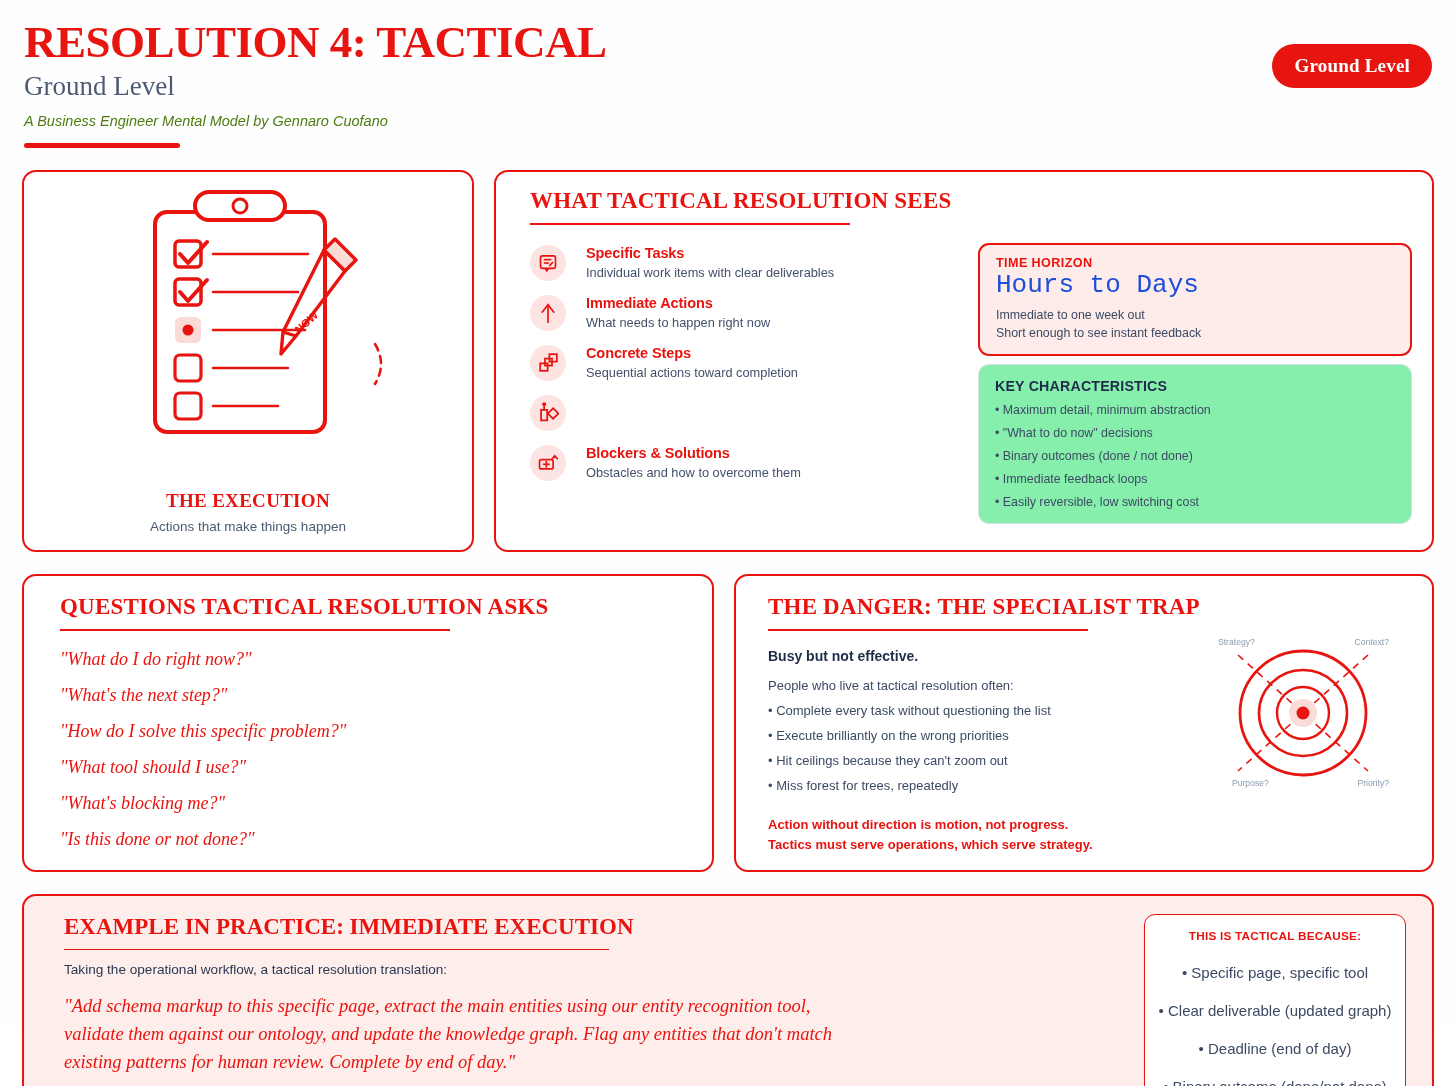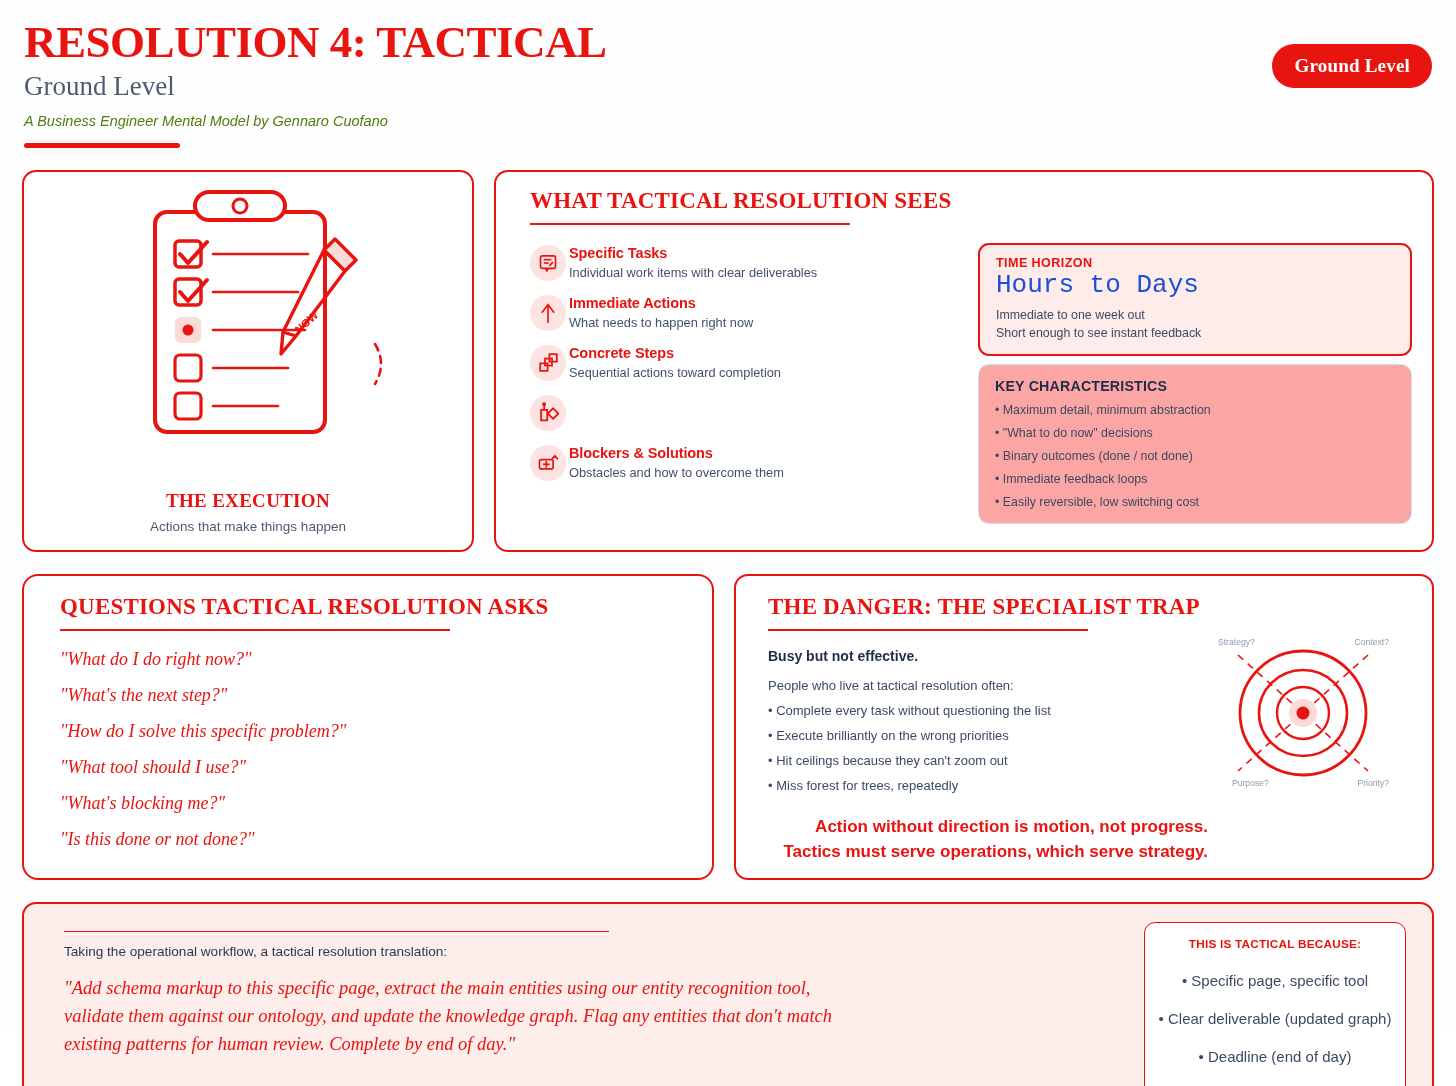--- a/index.html
+++ b/index.html
@@ -101,21 +101,21 @@
     letter-spacing: 0.2px;
   }
   .sec-rule { height: 1.6px; background: #e8140f; margin: 9px 0 0 0; }
   .rule-w320 { width: 320px; }
   .rule-w390 { width: 390px; }
   .rule-w320b { width: 320px; }
   .rule-w545 { width: 545px; }
 
   .sees-body { display: flex; gap: 18px; margin-top: 18px; }
   .sees-list { flex: 0 0 430px; }
-  .see-item { display: flex; gap: 3px; margin-bottom: 12px; align-items: center; }
+  .see-item { display: flex; gap: 20px; margin-bottom: 12px; align-items: center; }
   .icon-circle {
     flex: 0 0 36px;
     width: 36px; height: 36px;
     border-radius: 50%;
     background: #fde3e1;
     display: flex; align-items: center; justify-content: center;
     margin-top: 2px;
   }
   .see-txt { padding-top: 1px; }
   .see-title {
@@ -134,46 +134,46 @@
   .th-label { font-size: 12.6px; font-weight: bold; color: #e8140f; letter-spacing: 0.4px; }
   .th-value {
     font-family: Liberation Mono, monospace;
     font-size: 26px; color: #1d4ed8; margin-top: 1px; line-height: 1.15;
   }
   .th-note { font-size: 12.4px; color: #3c4a63; margin-top: 7px; }
 
   .kc-box {
     border: 1.3px solid #d8dde6;
     border-radius: 11px;
-    background: #fca5a5;
+    background: #86efac;
     padding: 13px 16px 14px 16px;
     flex: 1 1 auto;
   }
   .kc-title { font-size: 14.2px; font-weight: bold; color: #1f2d4a; letter-spacing: 0.2px; }
   .kc-item { font-size: 12.4px; color: #3c4a63; margin-top: 9px; }
 
   
-  .q-panel { flex: 0 0 692px; padding: 18px 30px 20px 36px; border-radius: 16px; }
+  .q-panel { flex: 0 0 692px; padding: 18px 30px 20px 36px; }
   .q-item {
     font-family: "Liberation Serif", serif;
     font-style: italic;
     font-size: 18px;
     color: #e8140f;
     margin-top: 15px;
   }
   .q-item.first { margin-top: 18px; }
 
   
   .d-panel { flex: 1 1 auto; padding: 18px 22px 16px 32px; position: relative; }
   .d-body { display: flex; gap: 8px; }
   .d-left { flex: 1 1 auto; max-width: 440px; }
   .d-lead { font-size: 14px; font-weight: bold; color: #1f2d4a; margin-top: 17px; }
   .d-sub { font-size: 13px; color: #3c4a63; margin-top: 14px; }
   .d-bullet { font-size: 13px; color: #3c4a63; margin-top: 10px; }
-  .d-warn { font-size: 17px; font-weight: bold; color: #e8140f; margin-top: 5px; text-align: right; }
+  .d-warn { font-size: 13px; font-weight: bold; color: #e8140f; margin-top: 5px; }
   .d-warn.first { margin-top: 24px; }
   .d-right { flex: 0 0 190px; position: relative; padding-top: 4px; }
   .radar-wrap { position: relative; width: 175px; height: 155px; }
   .radar-lbl {
     position: absolute; font-size: 8.6px; color: #8a99ad; white-space: nowrap;
   }
   .lbl-tl { left: 2px; top: 2px; }
   .lbl-tr { right: 2px; top: 2px; }
   .lbl-bl { left: 16px; bottom: 2px; }
   .lbl-br { right: 2px; bottom: 2px; }
@@ -407,20 +407,21 @@
             <span class="radar-lbl lbl-br">Priority?</span>
           </div>
         </div>
       </div>
     </div>
   </div>
 
   <div class="row3">
     <div class="ex-panel">
       <div class="ex-left">
+        <div class="ex-title">EXAMPLE IN PRACTICE: IMMEDIATE EXECUTION</div>
         <div class="sec-rule rule-w545"></div>
         <div class="ex-intro">Taking the operational workflow, a tactical resolution translation:</div>
         <div class="ex-quote">"Add schema markup to this specific page, extract the main entities using our entity recognition tool, validate them against our ontology, and update the knowledge graph. Flag any entities that don't match existing patterns for human review. Complete by end of day."</div>
       </div>
       <div class="ex-right">
         <div class="why-box">
           <div class="why-title">THIS IS TACTICAL BECAUSE:</div>
           <div class="why-item">• Specific page, specific tool</div>
           <div class="why-item">• Clear deliverable (updated graph)</div>
           <div class="why-item">• Deadline (end of day)</div>

